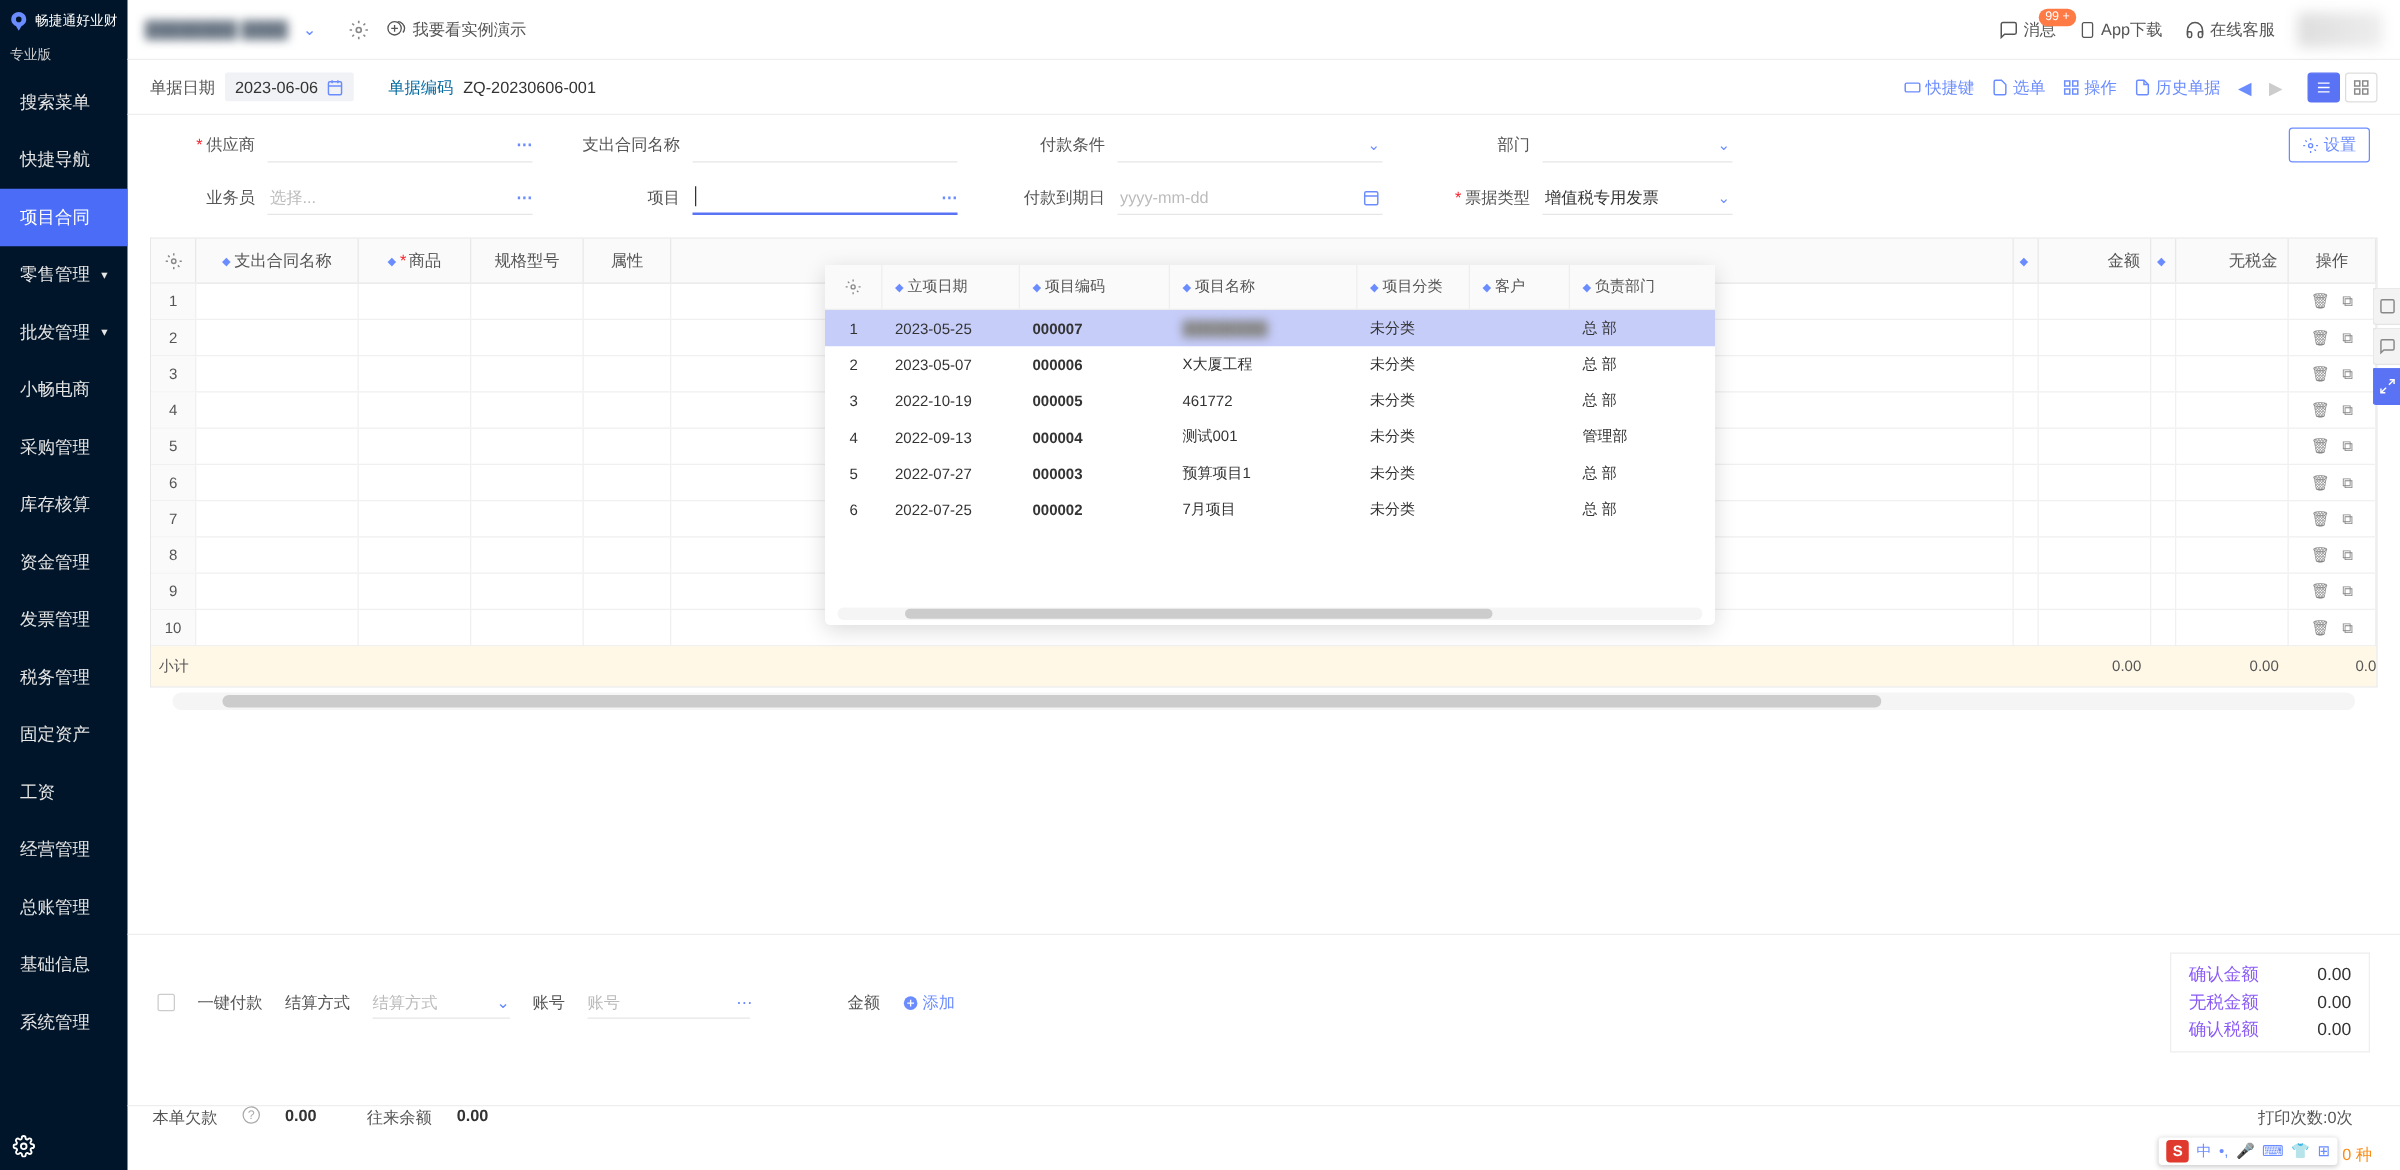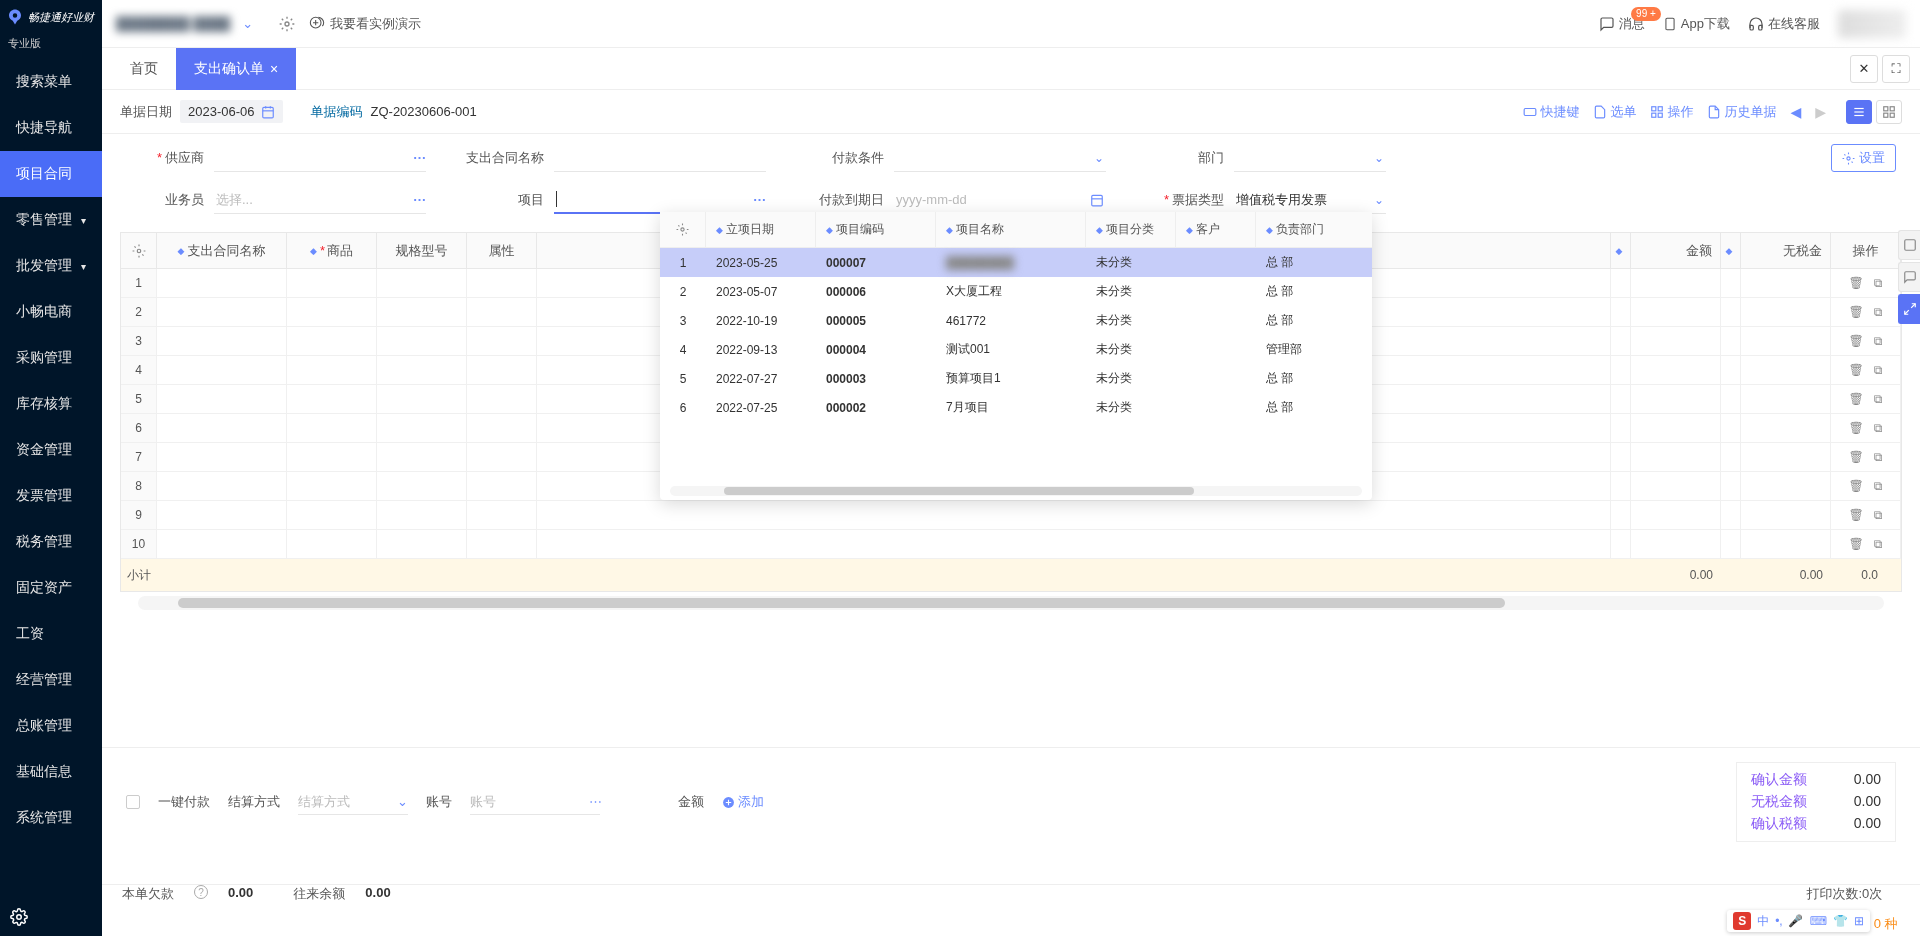--- a/index.html
+++ b/index.html
@@ -1,19 +1,19 @@
 <!DOCTYPE html>
 <html><head>
 <meta charset="utf-8">
 <style>
 * { margin: 0; padding: 0; box-sizing: border-box; font-family: "Microsoft YaHei", -apple-system, sans-serif; }
 body { font-size: 13px; color: #333; background: #fff; overflow: hidden; }
 .app { display: flex; height: 100vh; }
 .sidebar { width: 102px; background: #001529; color: #fff; display: flex; flex-direction: column; }
-.sidebar-logo { display: flex; align-items: center; padding: 8px 6px; font-size: 12px; font-style: italic; }
+.sidebar-logo { display: flex; align-items: center; padding: 8px 6px; font-size: 12px; }
 .sidebar-logo svg { width: 18px; height: 18px; margin-right: 4px; fill: #6b8cff; }
 .sidebar-logo-text { font-size: 11px; line-height: 1.1; }
 .sidebar-edition { font-size: 11px; padding: 2px 8px 8px; color: #ccc; }
 .sidebar-menu { flex: 1; overflow-y: auto; }
 .sidebar-item { padding: 14px 16px; font-size: 14px; cursor: pointer; display: flex; align-items: center; justify-content: space-between; color: #e6e6e6; }
 .sidebar-item.active { background: #4a6cf7; color: #fff; }
 .sidebar-item .arrow { font-size: 10px; }
 .sidebar-footer { padding: 10px; text-align: center; color: #fff; }
 .main { flex: 1; display: flex; flex-direction: column; min-width: 0; position: relative; }
 .topbar { height: 48px; border-bottom: 1px solid #eee; display: flex; align-items: center; padding: 0 14px; }
@@ -248,31 +248,20 @@
           <svg width="16" height="16" viewBox="0 0 24 24" fill="none" stroke="currentColor" stroke-width="1.8">
               <path d="M3 18v-6a9 9 0 0118 0v6"></path>
               <path d="M21 19a2 2 0 01-2 2h-1a2 2 0 01-2-2v-3a2 2 0 012-2h3zM3 19a2 2 0 002 2h1a2 2 0 002-2v-3a2 2 0 00-2-2H3z"></path>
             </svg>
           <span>在线客服</span>
         </div>
         <div class="avatar-box"></div>
       </div>
     </div>
 
-    <div class="tabs">
-      <div class="tab">
-          <span>首页</span>
-        </div>
-      <div class="tab active">
-        <span>支出确认单</span>
-        <span class="close">×</span>
-      </div>
-      <div class="tab-close-btn">✕</div>
-      <div class="tab-expand">⛶</div>
-    </div>
 
     <div class="toolbar">
       <span class="label">单据日期</span>
       <span class="date-val">
         <span>2023-06-06</span>
         <svg viewBox="0 0 24 24" fill="none" stroke-width="2">
             <rect x="3" y="4" width="18" height="18" rx="2"></rect>
             <line x1="16" y1="2" x2="16" y2="6"></line>
             <line x1="8" y1="2" x2="8" y2="6"></line>
             <line x1="3" y1="10" x2="21" y2="10"></line>
@@ -603,21 +592,21 @@
                 <span>⧉</span>
               </div>
             </div>
           </div>
         <div class="grid-subtotal">
           <div class="gc sublabel">小计</div>
           <div class="gc" style="flex:1"></div>
           <div class="gc col-amount" style="justify-content:flex-end;padding-right:8px">0.00</div>
           <div class="gc" style="width:20px"></div>
           <div class="gc col-notax" style="justify-content:flex-end;padding-right:8px">0.00</div>
-          <div class="gc col-op" style="justify-content:flex-end;padding-right:23px">0.0</div>
+          <div class="gc col-op" style="justify-content:flex-end;padding-right:0">0.0</div>
         </div>
       </div>
       <div class="grid-scroll">
           <div class="thumb"></div>
         </div>
     </div>
 
     <div class="payment-row">
       <span class="chk"></span>
       <span class="plabel">一键付款</span>

